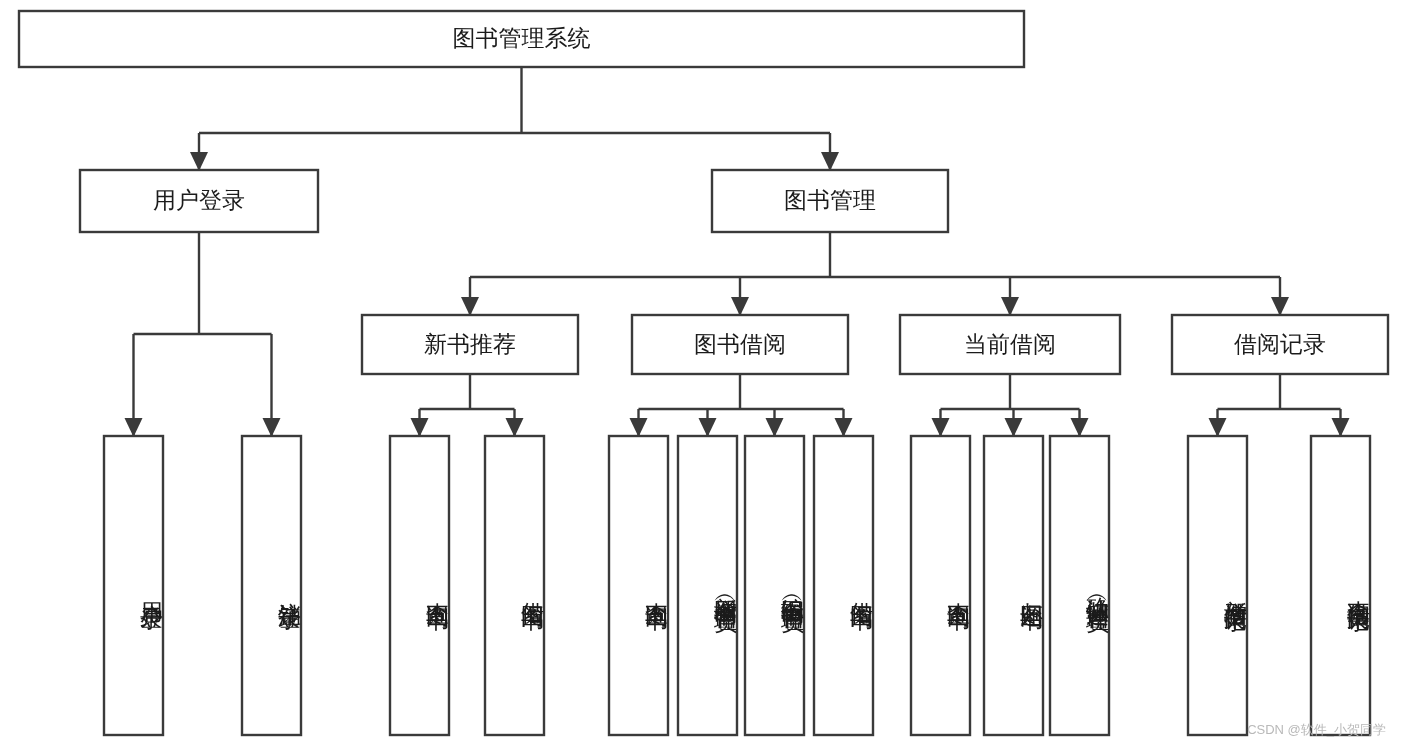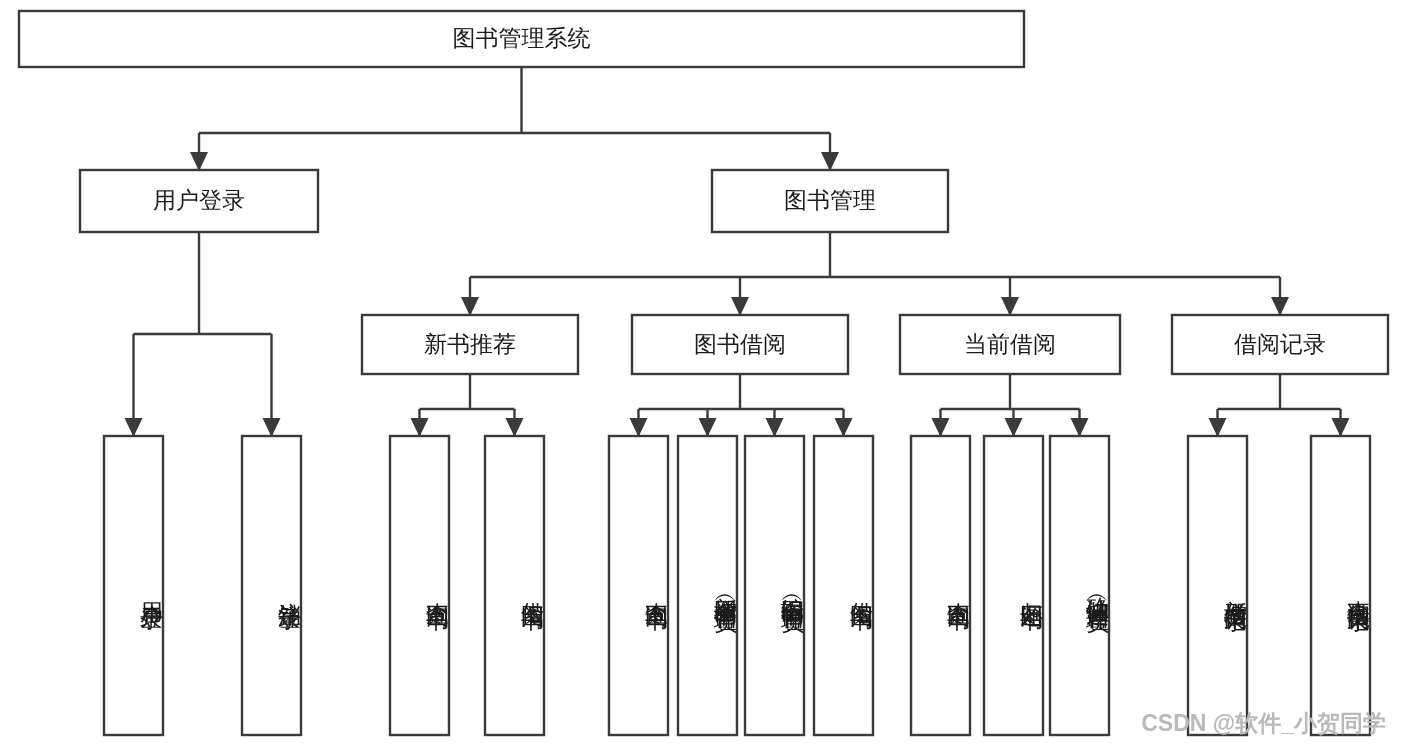--- a/index.html
+++ b/index.html
@@ -59,25 +59,24 @@
     display: flex;
     align-items: flex-start;
     justify-content: center;
     pointer-events: none;
   }
   .watermark {
     position: absolute;
     right: 12px;
     bottom: 8px;
     font-family: "Liberation Sans", "DejaVu Sans", sans-serif;
-    font-size: 23px;
+    font-size: 13px;
     color: #b9b9b9;
     white-space: nowrap;
     user-select: none;
-    font-weight: bold;
   }
 </style>
 </head>
 <body>
 
 <div id="diagram-canvas">
 
   <svg id="tree-svg" viewBox="0 0 1405 747">
     <g id="connectors-layer">
         <path d="M 521.5 67 L 521.5 133" class="connector"></path>

